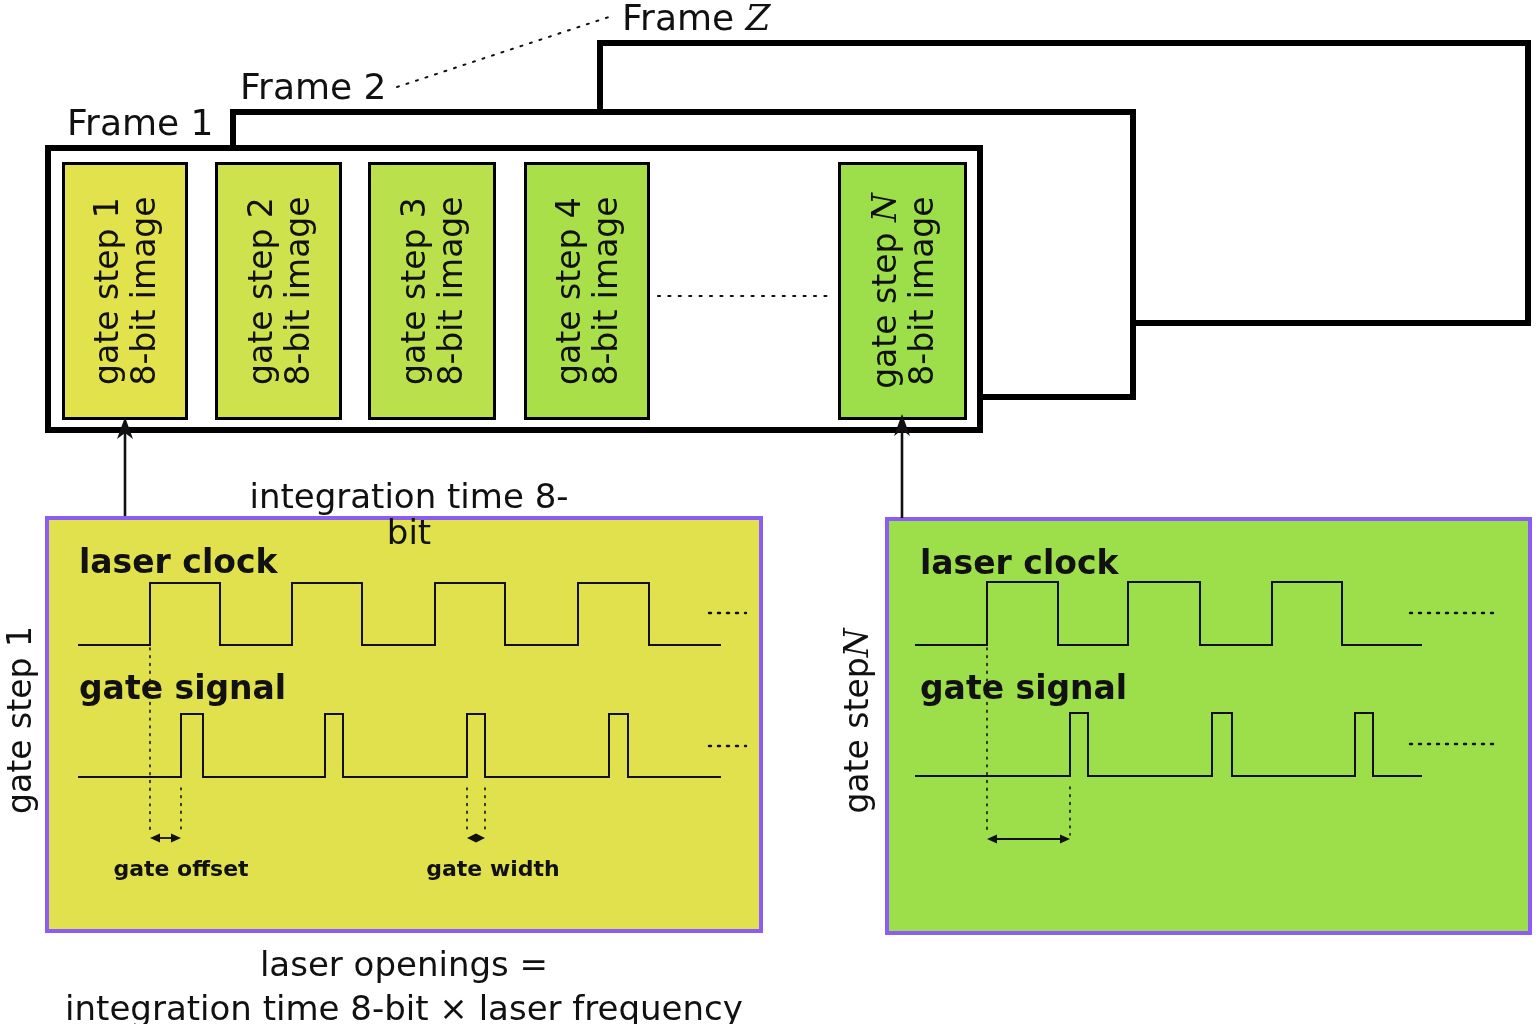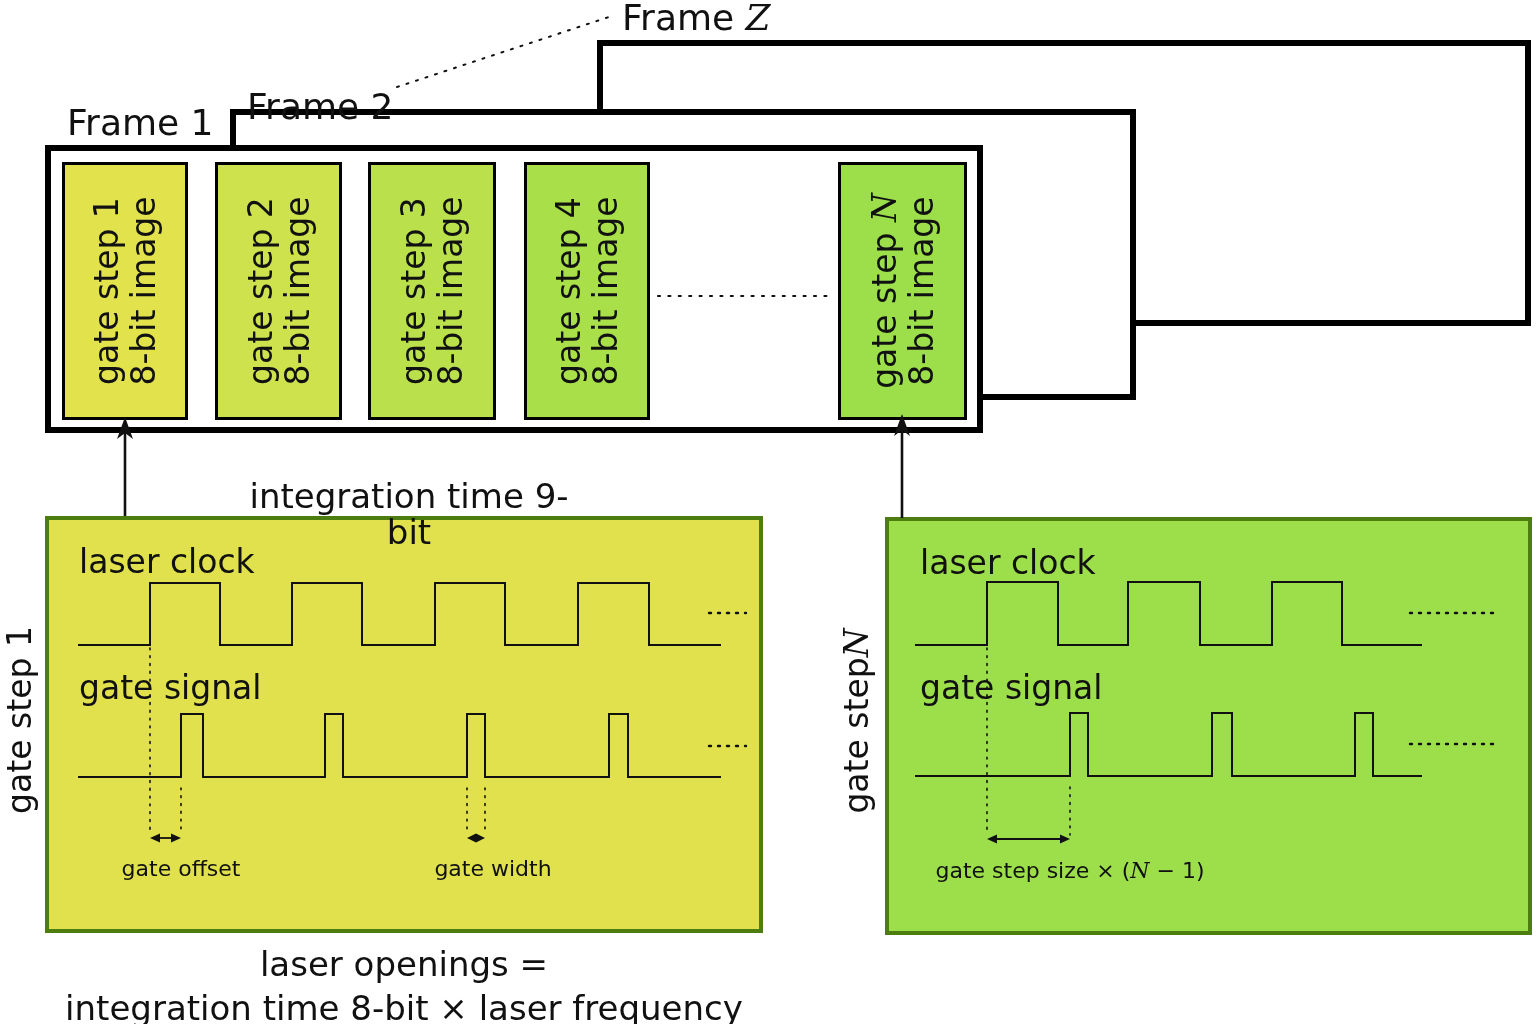--- a/index.html
+++ b/index.html
@@ -5,41 +5,41 @@
   html,body{margin:0;padding:0;background:#ffffff;}
   #canvas{position:relative;width:1536px;height:1024px;background:#ffffff;
           font-family:"DejaVu Sans",sans-serif;color:#111;overflow:hidden;}
   .frame{position:absolute;background:#fff;border:6px solid #000;box-sizing:border-box;}
   .frame-label{position:absolute;font-size:36px;line-height:40px;white-space:nowrap;}
   .var{font-family:"DejaVu Serif",serif;font-style:italic;}
   .gbox{position:absolute;border:3px solid #000;box-sizing:border-box;
         display:flex;align-items:center;justify-content:center;}
   .gbox-text{transform:rotate(-90deg);white-space:nowrap;text-align:center;
              font-size:33px;line-height:37px;}
-  .panel{position:absolute;border:4px solid #4d7c0f;box-sizing:border-box;}
+  .panel{position:absolute;border:4px solid #8b5cf6;box-sizing:border-box;font-weight:bold;}
   .ptext{position:absolute;font-size:33px;line-height:36px;white-space:nowrap;}
   .pcenter{position:absolute;font-size:22px;line-height:36px;text-align:center;}
   .sidelabel{position:absolute;width:300px;height:36px;display:flex;align-items:center;
              justify-content:center;transform:rotate(-90deg);font-size:33px;white-space:nowrap;}
   .caption{position:absolute;text-align:center;font-size:34px;line-height:44px;}
   .overlay{position:absolute;left:0;top:0;pointer-events:none;}
   .psvg{position:absolute;left:0;top:0;}
   svg{display:block;}
 </style>
 </head>
 <body>
 
 <div id="canvas">
 
   <div class="frame" style="left:597px;top:40px;width:934px;height:286px;z-index:1;"></div>
   <div class="frame" style="left:230px;top:109px;width:906px;height:291px;z-index:2;"></div>
   <div class="frame" style="left:45px;top:145px;width:938px;height:288px;z-index:3;"></div>
 
   <div class="frame-label" style="left:67px;top:103px;z-index:4;"><span>Frame 1</span><span class="var"></span></div>
-  <div class="frame-label" style="left:247px;top:67px;z-index:4;margin-top:20px;"><span>Frame 2</span><span class="var"></span></div>
+  <div class="frame-label" style="left:240px;top:67px;z-index:4;"><span>Frame 2</span><span class="var"></span></div>
   <div class="frame-label" style="left:622px;top:-2px;z-index:4;"><span>Frame </span><span class="var">Z</span></div>
 
   <div class="gbox" style="left: 62px; top: 162px; width: 126px; height: 258px; z-index: 5; background-color: rgb(226, 226, 77);">
     <div class="gbox-text">
       <div><span>gate step 1</span><span class="var"></span></div>
       <div>8-bit image</div>
     </div>
   </div>
   <div class="gbox" style="left: 215px; top: 162px; width: 127px; height: 258px; z-index: 5; background-color: rgb(205, 226, 76);">
     <div class="gbox-text">
@@ -59,21 +59,21 @@
       <div>8-bit image</div>
     </div>
   </div>
   <div class="gbox" style="left: 838px; top: 162px; width: 129px; height: 258px; z-index: 5; background-color: rgb(156, 223, 75);">
     <div class="gbox-text">
       <div><span>gate step </span><span class="var">N</span></div>
       <div>8-bit image</div>
     </div>
   </div>
 
-  <div class="pcenter" style="left:232px;top:478px;width:354px;font-size:34px;z-index:4;">integration time 9-bit</div>
+  <div class="pcenter" style="left:232px;top:478px;width:354px;font-size:34px;z-index:4;">integration time 8-bit</div>
 
   <div class="panel" style="left: 45px; top: 516px; width: 718px; height: 417px; z-index: 2; background-color: rgb(224, 225, 76);">
     <svg class="psvg" width="710" height="409" viewBox="0 0 710 409">
       <path d="M29,125 H101 V63 H171 V125 H243 V63 H313 V125 H386 V63 H456 V125 H529 V63 H600 V125 H672" fill="none" stroke="#111" stroke-width="2"></path>
       <path d="M660,93 H697" stroke="#111" stroke-width="2.4" stroke-dasharray="2 7" stroke-linecap="round"></path>
       <path d="M29,257 H132 V194 H154 V257 H276 V194 H294 V257 H418 V194 H436 V257 H560 V194 H579 V257 H672" fill="none" stroke="#111" stroke-width="2"></path>
       <path d="M660,226 H697" stroke="#111" stroke-width="2.4" stroke-dasharray="2 7" stroke-linecap="round"></path>
       <path d="M101,128 V313" stroke="#111" stroke-width="1.6" stroke-dasharray="1.8 6" stroke-linecap="round"></path>
       <path d="M132,268 V313" stroke="#111" stroke-width="1.6" stroke-dasharray="1.8 6" stroke-linecap="round"></path>
       <line x1="106" y1="318" x2="127" y2="318" stroke="#111" stroke-width="1.8"></line>
@@ -98,21 +98,20 @@
       <path d="M521,223 H605" stroke="#111" stroke-width="2.4" stroke-dasharray="2 7" stroke-linecap="round"></path>
       <path d="M98,127 V314" stroke="#111" stroke-width="1.6" stroke-dasharray="1.8 6" stroke-linecap="round"></path>
       <path d="M181,266 V314" stroke="#111" stroke-width="1.6" stroke-dasharray="1.8 6" stroke-linecap="round"></path>
       <line x1="103" y1="318" x2="176" y2="318" stroke="#111" stroke-width="1.8"></line>
       <polygon points="98,318 108,313.5 108,322.5" fill="#111"></polygon>
       <polygon points="181,318 171,313.5 171,322.5" fill="#111"></polygon>
     </svg>
     <div class="ptext" style="left:31px;top:24px;">laser clock</div>
     <div class="ptext" style="left:31px;top:149px;">gate signal</div>
     <div class="pcenter" style="left:0px;top:330px;width:362px;line-height:40px;">
-      <div><span>gate step size × (</span><span class="var">N</span><span> − 1)</span></div>
     </div>
   </div>
 
   <div class="sidelabel" style="left:-131px;top:702px;z-index:4;">
       <span>gate step 1</span>
       <span class="var"></span>
     </div>
   <div class="sidelabel" style="left:706px;top:703px;z-index:4;">
       <span>gate step </span>
       <span class="var">N</span>

